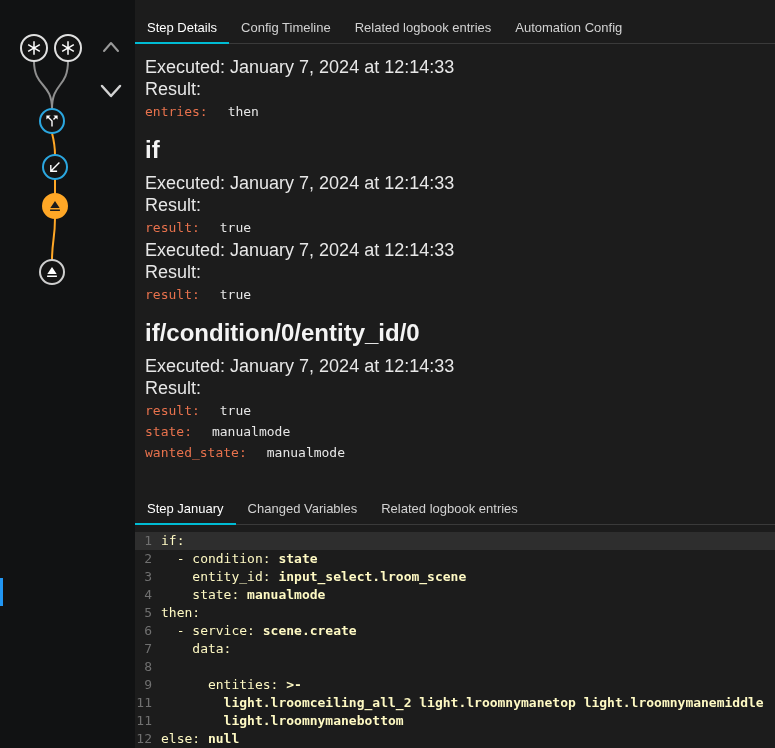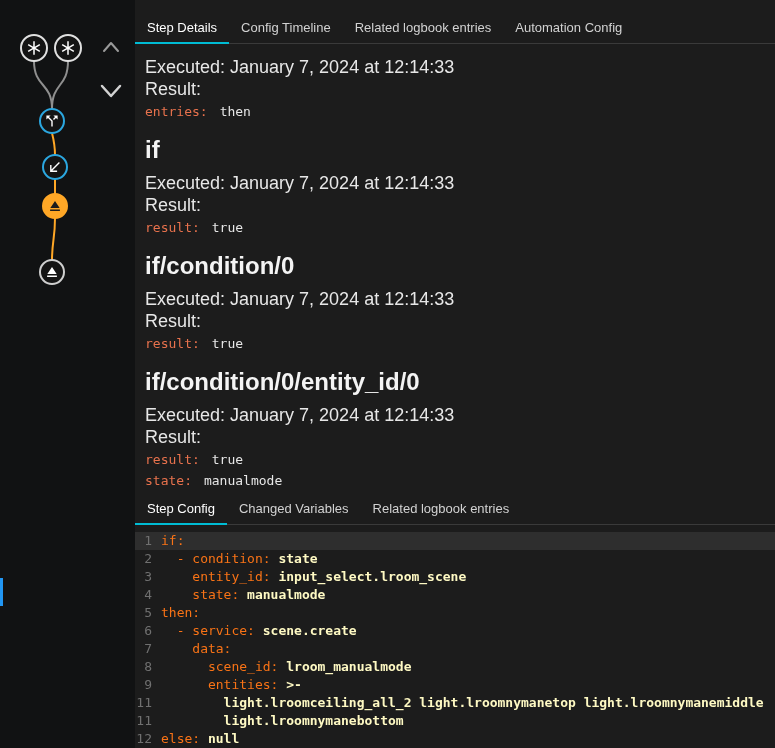--- a/index.html
+++ b/index.html
@@ -29,31 +29,31 @@
   .bottom-tabs { padding-top:2px; }
   .tab {
     padding:8px 12px 7px; font-size:13px; color:#d2d2d2; cursor:pointer;
     border-bottom:2px solid transparent; white-space:nowrap; margin-bottom:-1px;
   }
   .tab.active { color:#ffffff; border-bottom-color:#00bcd4; }
   .details { padding:10px 12px 0 10px; flex:1 1 auto; overflow:hidden; }
   .meta { font-size:18px; color:#e7e7e7; margin:5px 0; line-height:17px; }
   .mono { font-family:"DejaVu Sans Mono", monospace; font-size:13px; line-height:18px; margin:3px 0; }
   .mono .k { color:#e8724d; }
-  .mono .v { color:#e6e6e6; margin-left:12px; }
+  .mono .v { color:#e6e6e6; margin-left:20px; }
   .section-heading {
     font-size:24px; font-weight:bold; color:#f4f4f4; margin:15px 0 11px;
     font-family:"Liberation Sans", sans-serif;
   }
   
   .code { padding:7px 0 0; flex:0 0 auto; font-family:"DejaVu Sans Mono", monospace; font-size:13px; }
   .code-line { display:flex; line-height:18px; white-space:pre; }
   .code-line.highlight { background:#2e2e2e; }
   .ln { width:17px; text-align:right; color:#707070; flex:0 0 auto; margin-right:9px; }
-  .seg-k { color:#f97316; }
+  .seg-k { color:#fef9c3; }
   .seg-v { color:#fef9c3;font-weight:bold; }
 </style>
 </head>
 <body>
 
 <div class="screen">
 
   <aside class="sidebar">
     <svg class="graph-svg" width="135" height="300" viewBox="0 0 135 300">
 
@@ -133,52 +133,51 @@
       </section>
 
       <section>
         <h2 class="section-heading">if</h2>
         <div class="meta">Executed: January 7, 2024 at 12:14:33</div>
         <div class="meta">Result:</div>
         <div class="mono"><span class="k">result:</span><span class="v">true</span></div>
       </section>
 
       <section>
-        <h2 class="section-heading">if/condition/0</h2>
         <div class="meta">Executed: January 7, 2024 at 12:14:33</div>
         <div class="meta">Result:</div>
         <div class="mono"><span class="k">result:</span><span class="v">true</span></div>
       </section>
 
       <section>
         <h2 class="section-heading">if/condition/0/entity_id/0</h2>
         <div class="meta">Executed: January 7, 2024 at 12:14:33</div>
         <div class="meta">Result:</div>
         <div class="mono"><span class="k">result:</span><span class="v">true</span></div>
         <div class="mono"><span class="k">state:</span><span class="v">manualmode</span></div>
         <div class="mono"><span class="k">wanted_state:</span><span class="v">manualmode</span></div>
       </section>
 
     </div>
 
     <nav class="tabs bottom-tabs">
-      <div class="tab active">Step Config</div>
+      <div class="tab active">Step January</div>
       <div class="tab">Changed Variables</div>
       <div class="tab">Related logbook entries</div>
     </nav>
 
     <div class="code">
         <div class="code-line highlight"><span class="ln">1</span><span><span class="seg-k">if:</span></span></div>
         <div class="code-line"><span class="ln">2</span><span><span class="seg-k">  - condition:</span><span class="seg-v"> state</span></span></div>
         <div class="code-line"><span class="ln">3</span><span><span class="seg-k">    entity_id:</span><span class="seg-v"> input_select.lroom_scene</span></span></div>
         <div class="code-line"><span class="ln">4</span><span><span class="seg-k">    state:</span><span class="seg-v"> manualmode</span></span></div>
         <div class="code-line"><span class="ln">5</span><span><span class="seg-k">then:</span></span></div>
         <div class="code-line"><span class="ln">6</span><span><span class="seg-k">  - service:</span><span class="seg-v"> scene.create</span></span></div>
         <div class="code-line"><span class="ln">7</span><span><span class="seg-k">    data:</span></span></div>
-        <div class="code-line"><span class="ln">8</span><span><span class="seg-k">      scene_id:</span><span class="seg-v"> lroom_manualmode</span></span></div>
+        <div class="code-line"><span class="ln">8</span></div>
         <div class="code-line"><span class="ln">9</span><span><span class="seg-k">      entities:</span><span class="seg-v"> &gt;-</span></span></div>
         <div class="code-line"><span class="ln">11</span><span><span class="seg-v">        light.lroomceiling_all_2 light.lroomnymanetop light.lroomnymanemiddle</span></span></div>
         <div class="code-line"><span class="ln">11</span><span><span class="seg-v">        light.lroomnymanebottom</span></span></div>
         <div class="code-line"><span class="ln">12</span><span><span class="seg-k">else:</span><span class="seg-v"> null</span></span></div>
       </div>
 
   </main>
 </div>
 
 </body></html>

